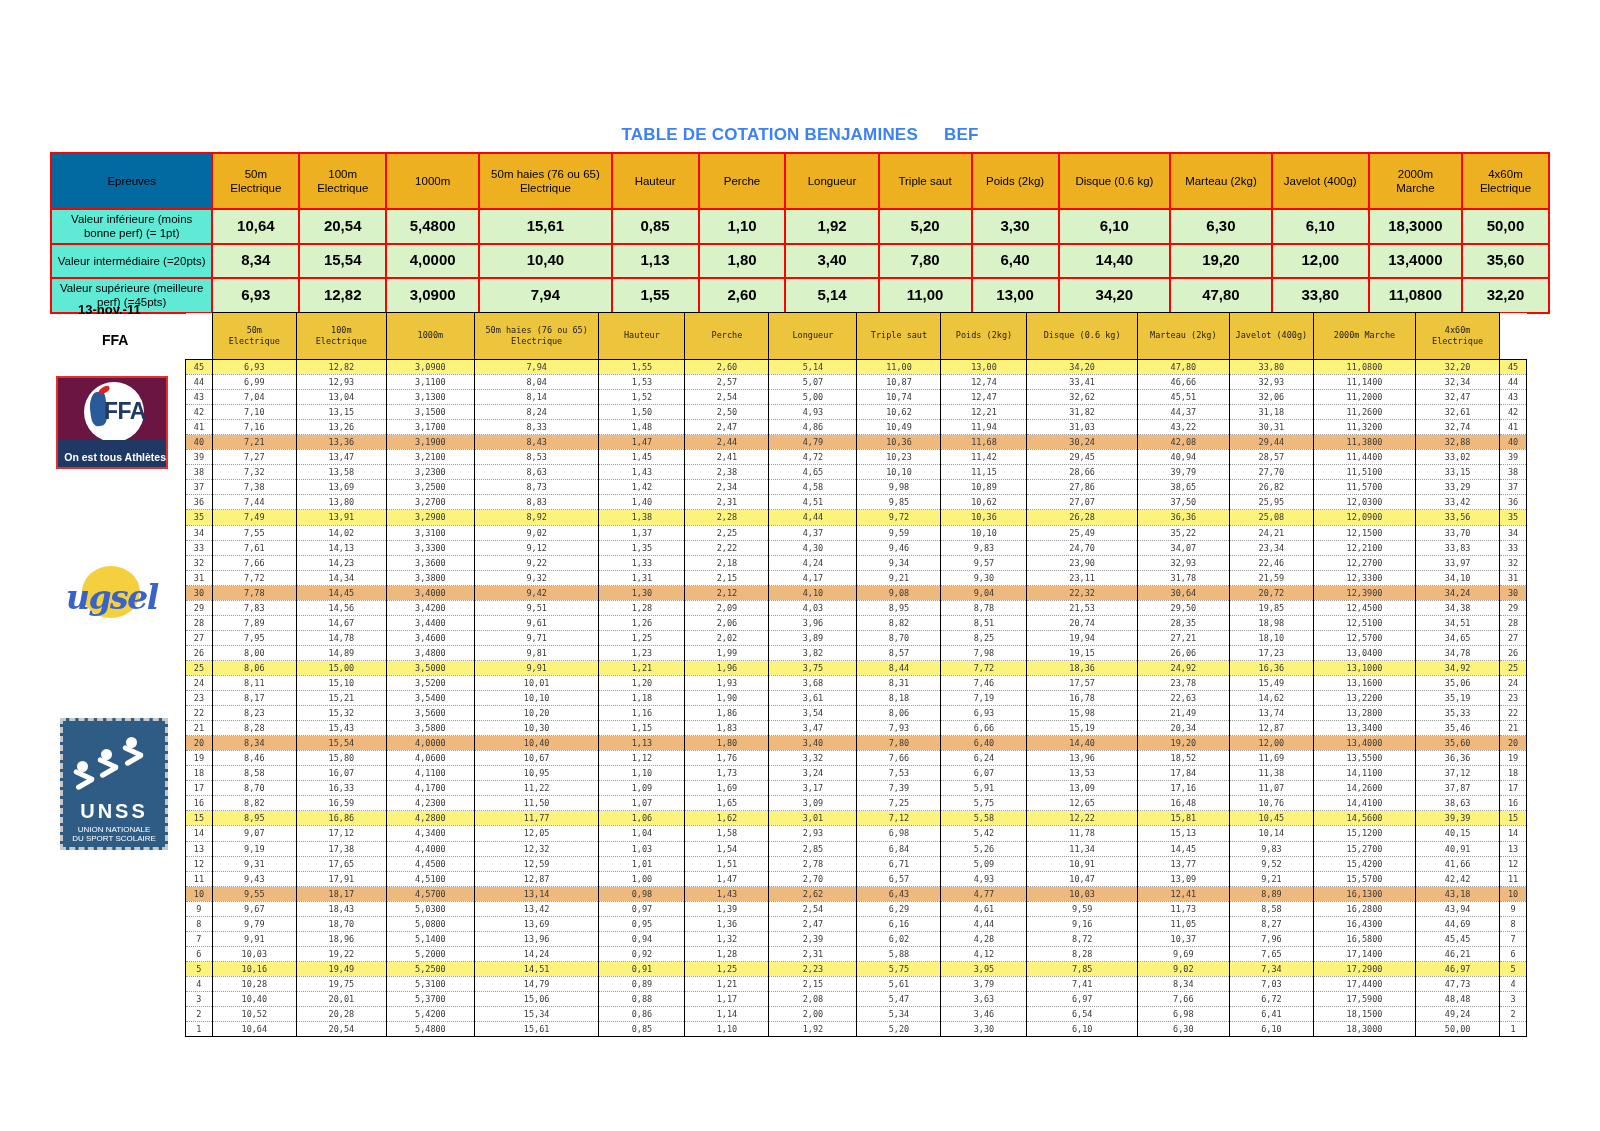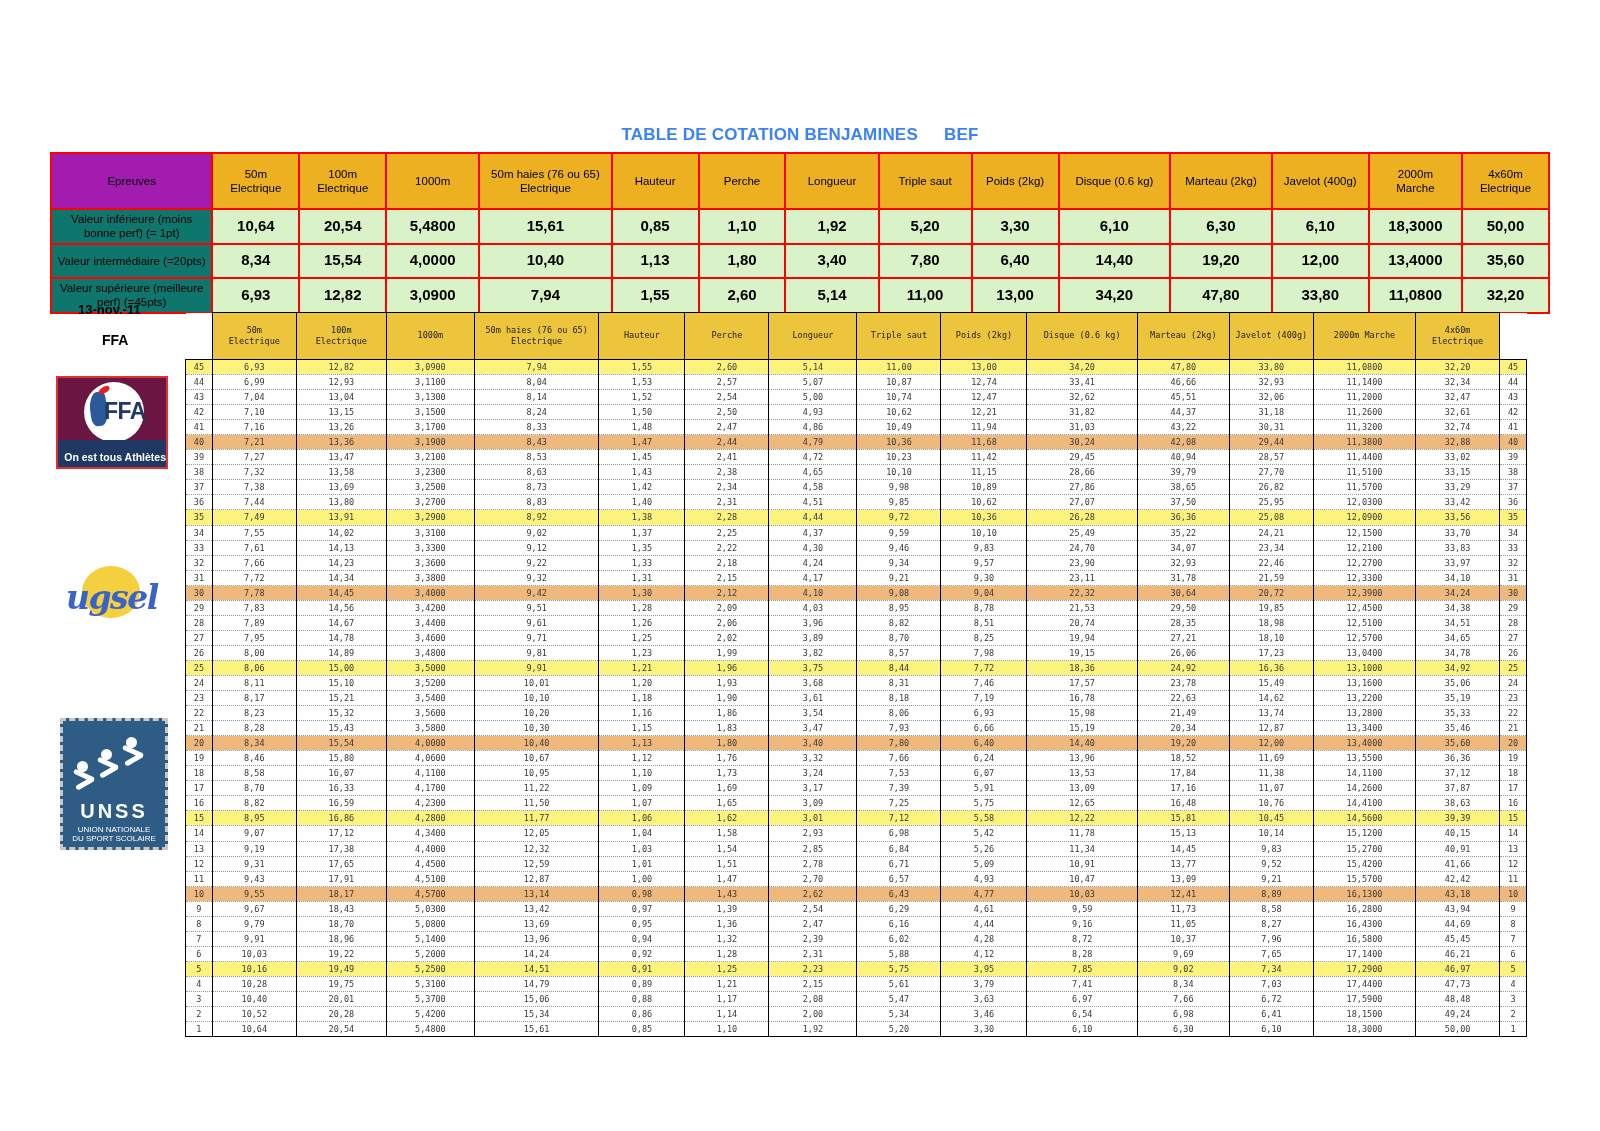--- a/index.html
+++ b/index.html
@@ -46,30 +46,30 @@
     font-size: 11.5px;
     color: #000;
     line-height: 1.25;
   }
   #summary-table thead th {
     background: #ecb021;
     font-weight: normal;
     height: 50px;
   }
   #summary-table thead th.corner {
-    background: #a21caf;
+    background: #0369a1;
   }
   #summary-table tbody td {
     background: #d9f2c8;
     font-weight: bold;
     font-size: 15px;
     height: 28px;
   }
   #summary-table tbody td.rowlabel {
-    background: #0f766e;
+    background: #5eead4;
     font-weight: normal;
     font-size: 11.5px;
   }
 
   
   #doc-date {
     position: absolute;
     left: 78px;
     top: 302px;
     font-size: 13px;

